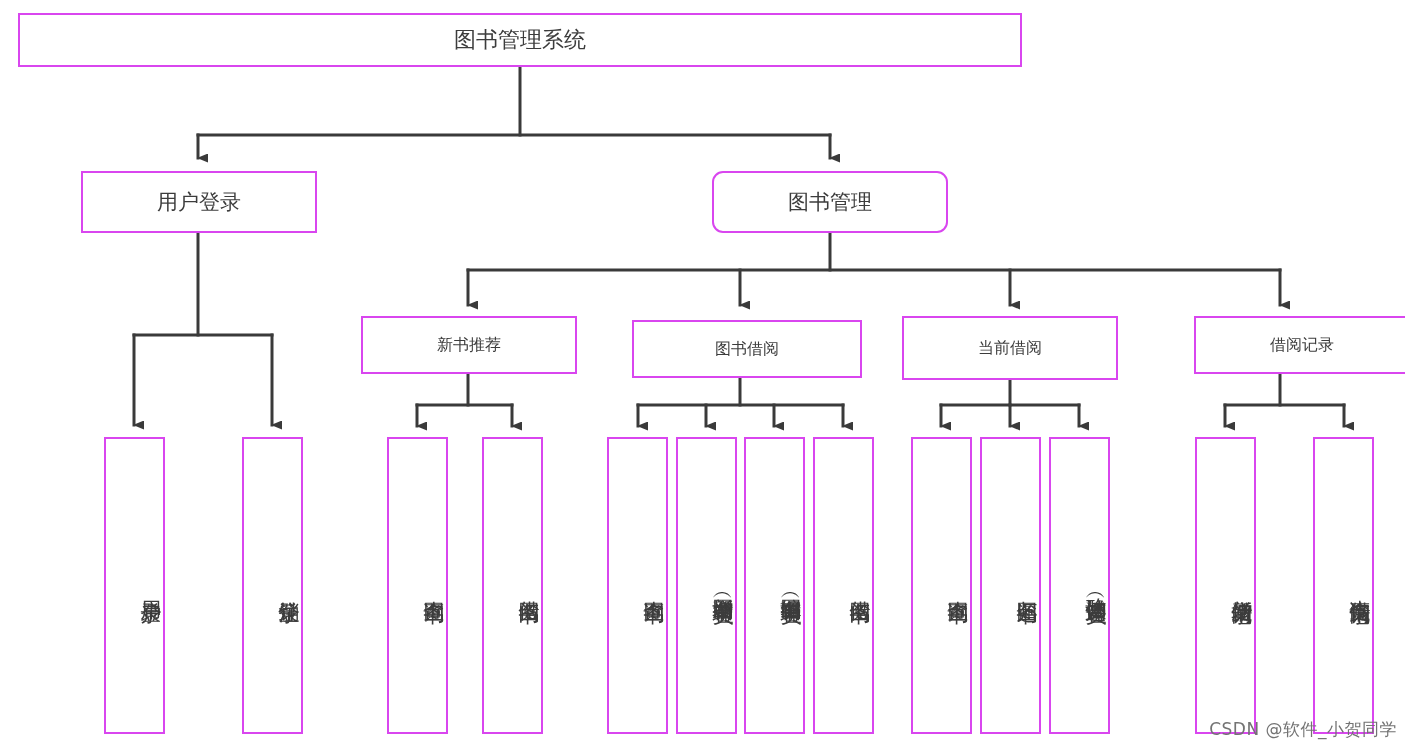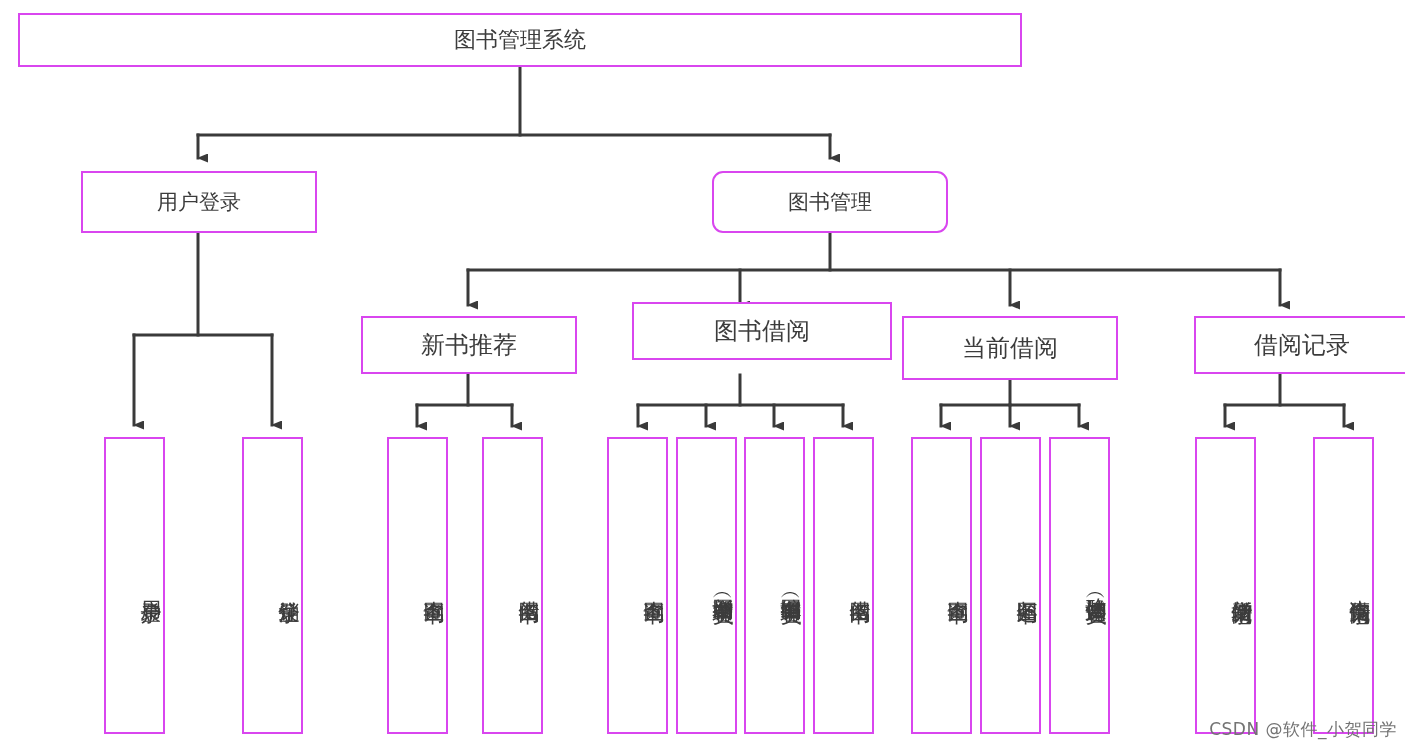--- a/index.html
+++ b/index.html
@@ -37,21 +37,21 @@
     text-align: center;
     line-height: 1.18;
   }
   .node.root {
     font-size: 22px;
   }
   .node.level2 {
     font-size: 21px;
   }
   .node.level3 {
-    font-size: 24px;
+    font-size: 16px;
   }
   .node.leaf {
     font-size: 21px;
     writing-mode: vertical-rl;
     text-orientation: upright;
     padding: 8px 0;
     align-items: flex-start;
     justify-content: center;
     letter-spacing: 1px;
   }
@@ -132,21 +132,21 @@
   <div class="node level2" style="left:81px; top:171px; width:236px; height:62px;">
     <span>用户登录</span>
   </div>
   <div class="node level2" style="left:712px; top:171px; width:236px; height:62px;border-radius:11px;">
     <span>图书管理</span>
   </div>
 
   <div class="node level3" style="left:361px; top:316px; width:216px; height:58px;">
     <span>新书推荐</span>
   </div>
-  <div class="node level3" style="left:632px; top:302px; width:260px; height:58px;">
+  <div class="node level3" style="left:632px; top:320px; width:230px; height:58px;">
     <span>图书借阅</span>
   </div>
   <div class="node level3" style="left:902px; top:316px; width:216px; height:64px;justify-content:center;">
     <span>当前借阅</span>
   </div>
   <div class="node level3" style="left:1172px; top:316px; width:216px; height:58px;margin-left:22px;">
     <span>借阅记录</span>
   </div>
 
   <div class="node leaf" style="left:104px; top:437px; width:61px; height:297px;">

